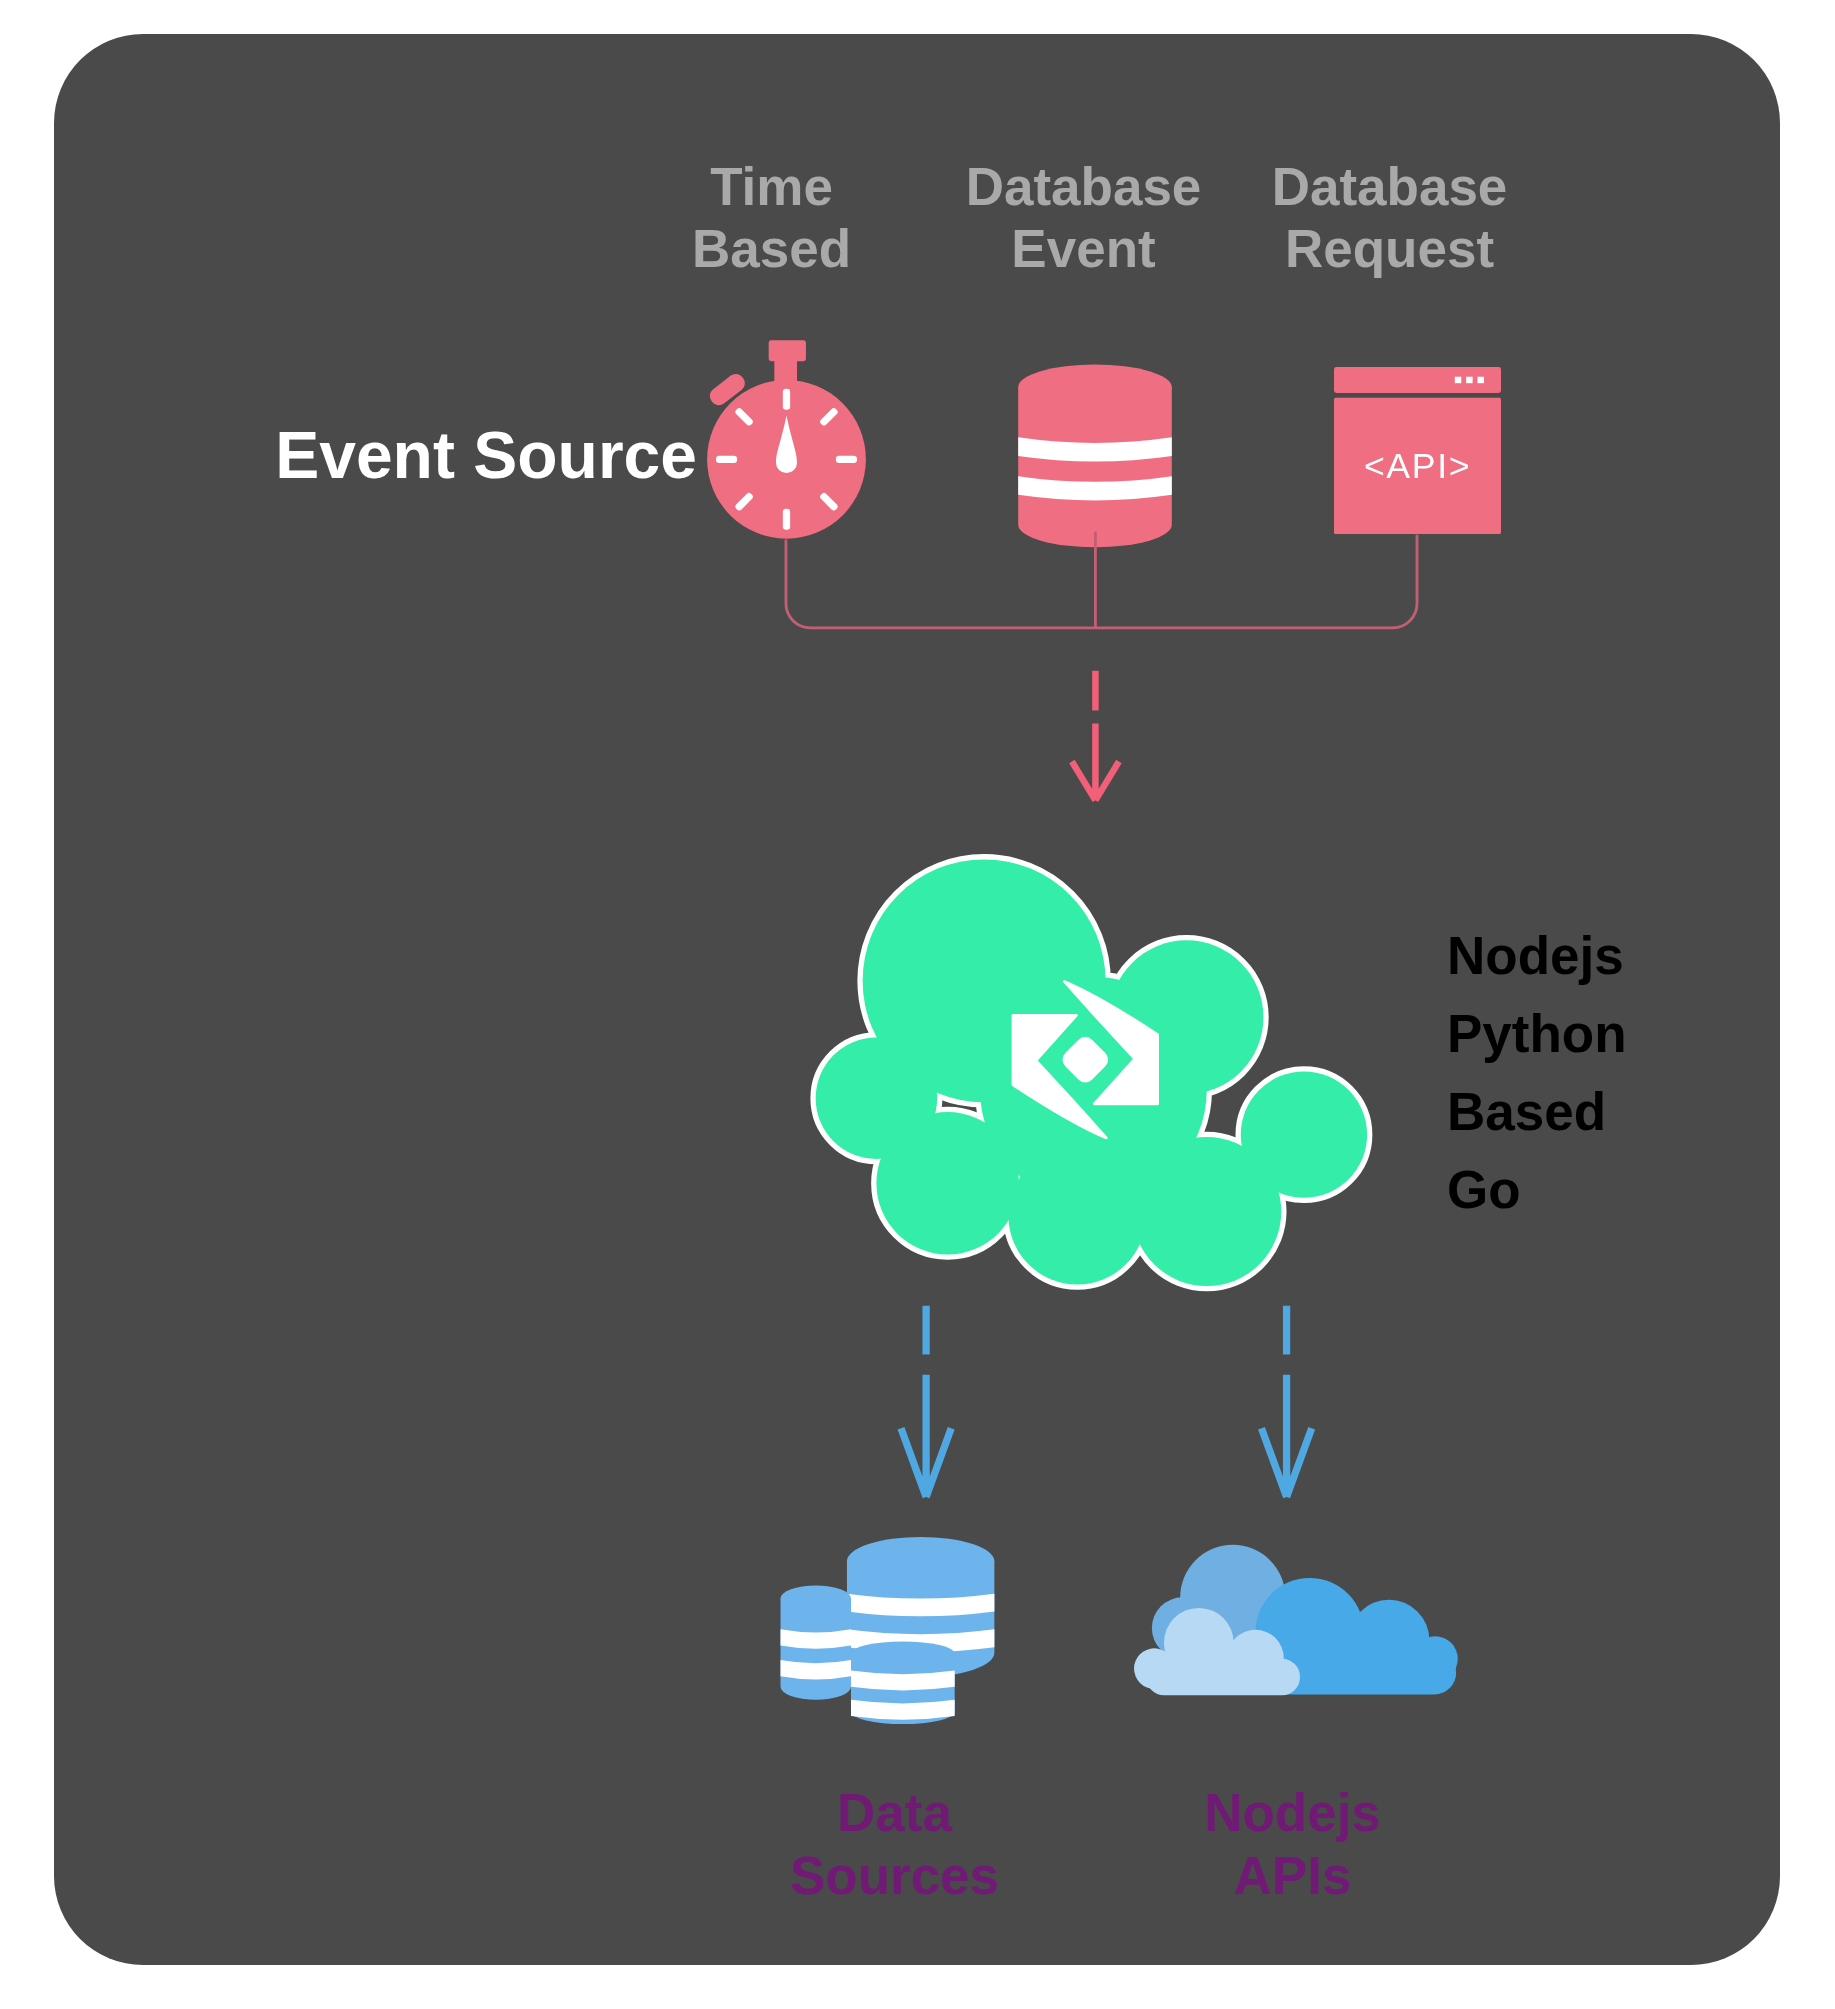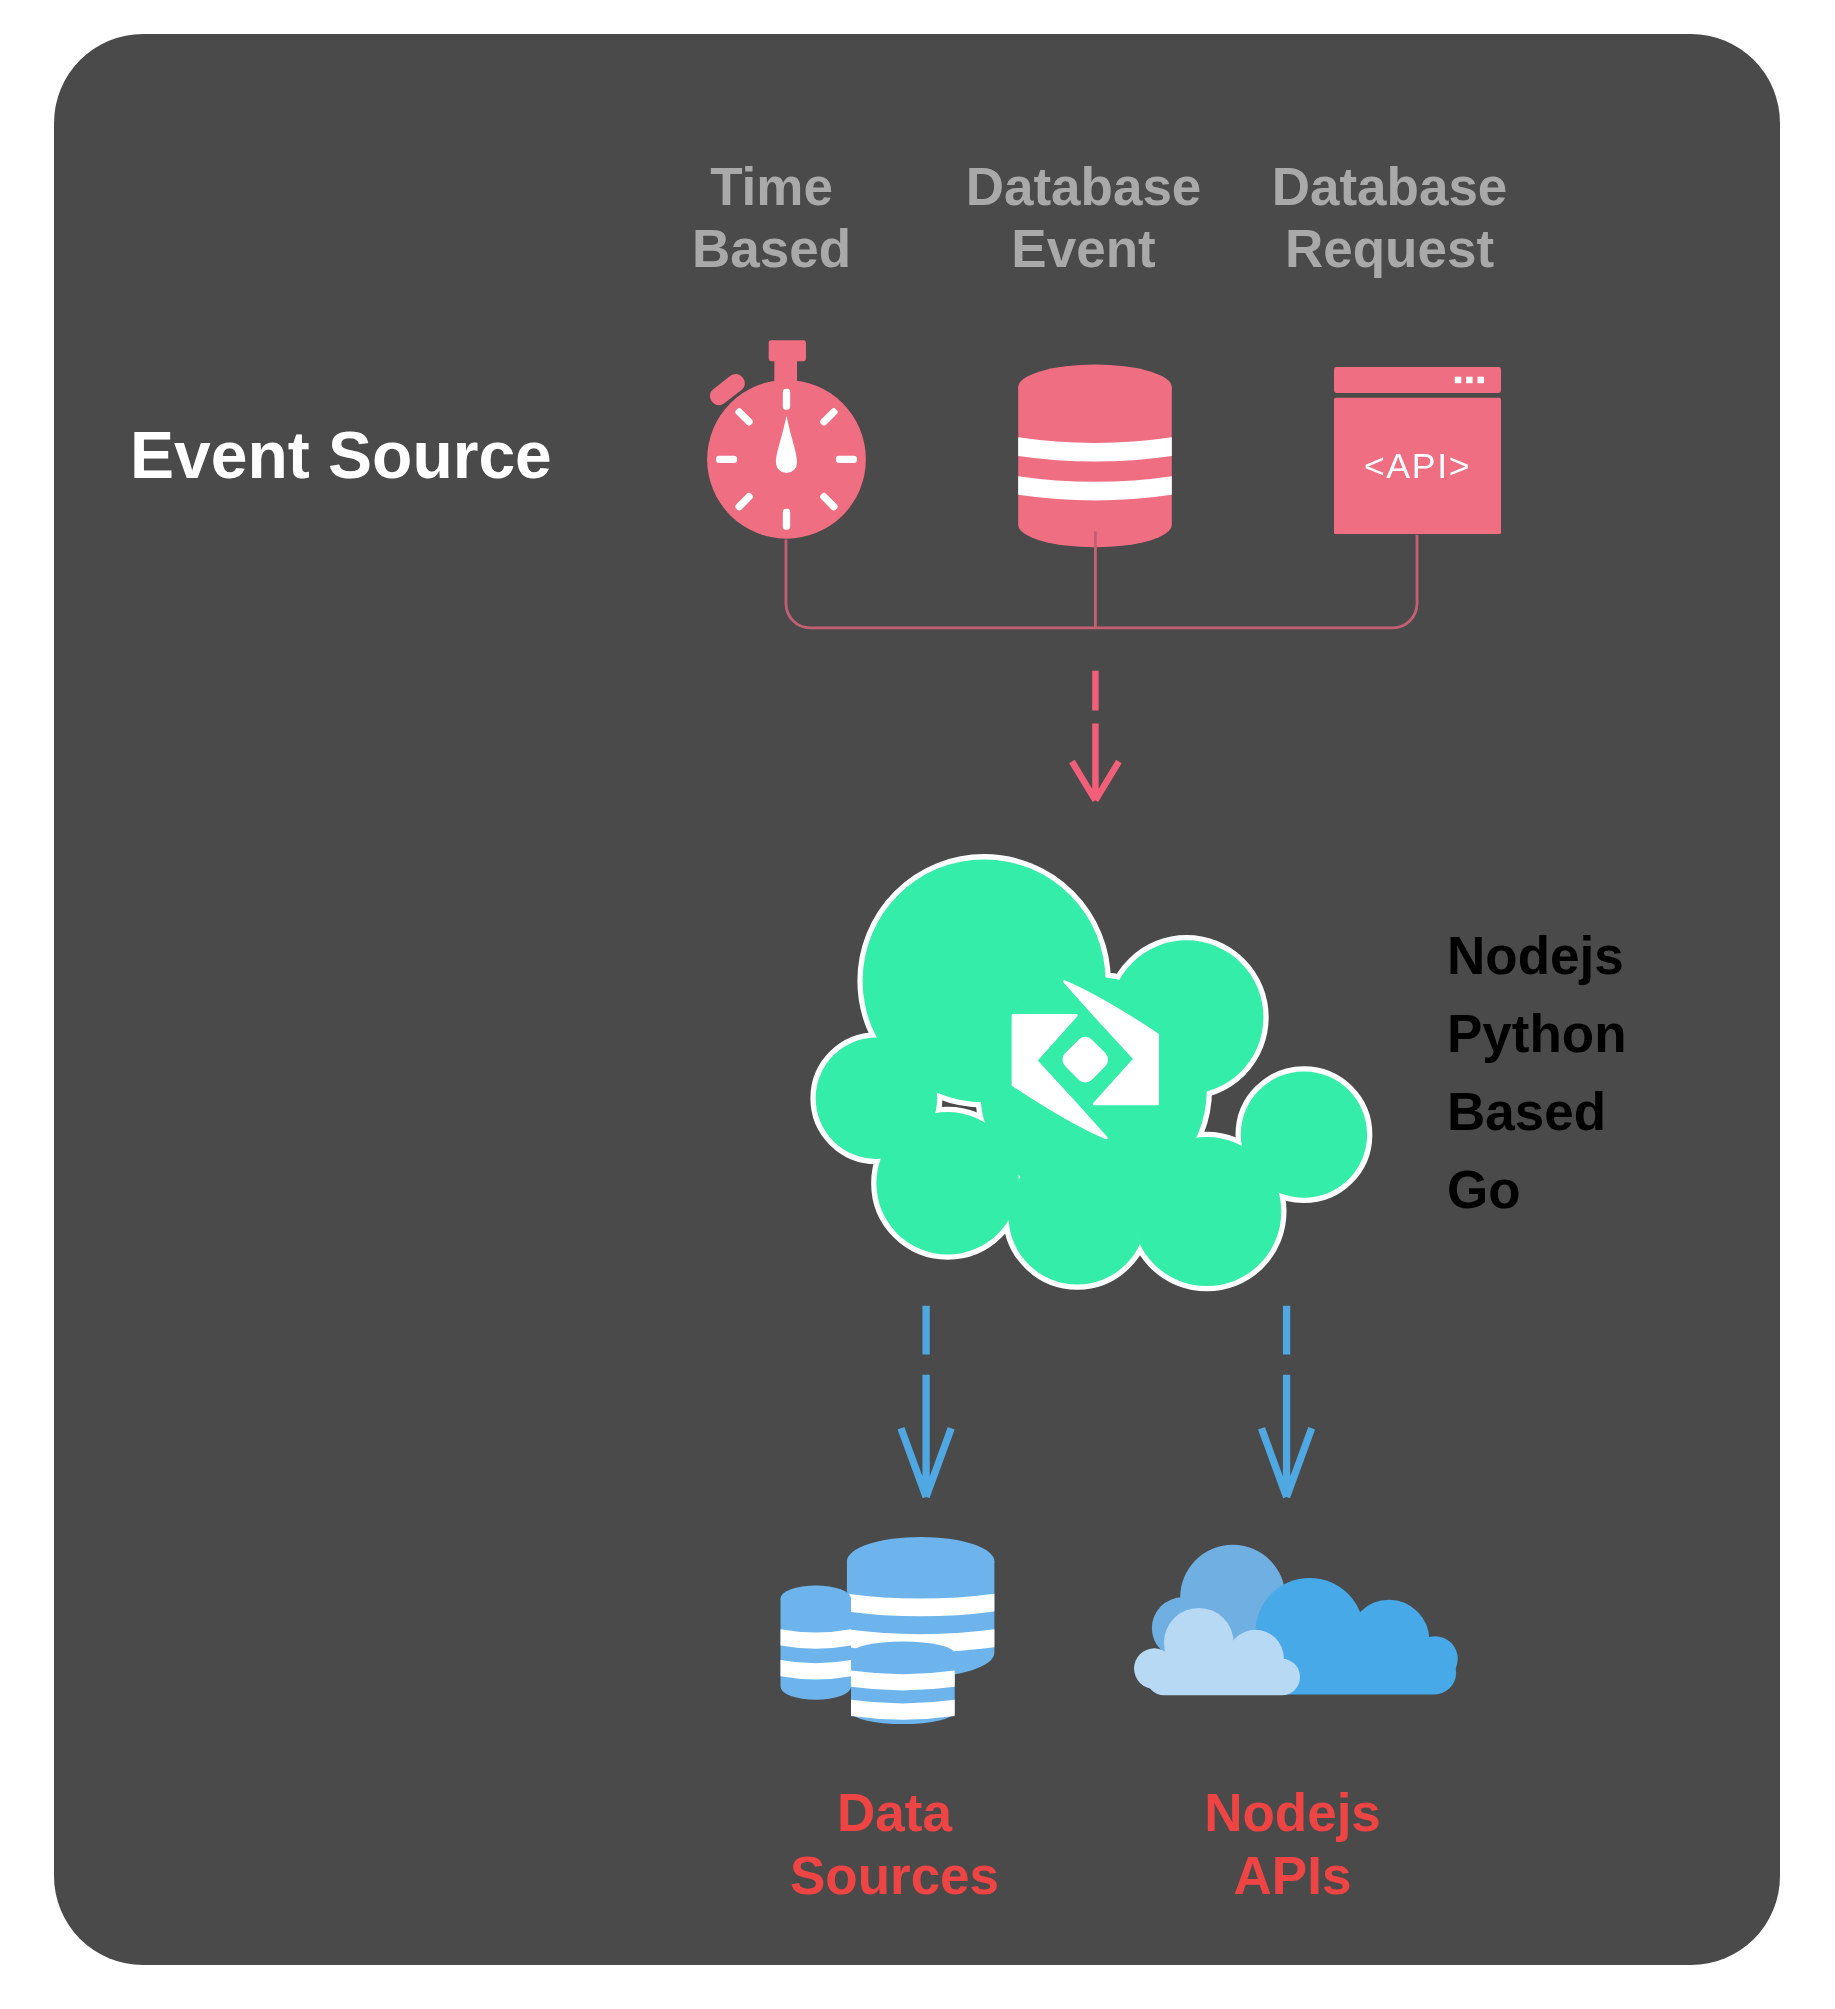--- a/index.html
+++ b/index.html
@@ -6,23 +6,23 @@
     --panel:#4a4a4a; --gray:#a9a9a9; --white:#ffffff;
   }
   html,body{margin:0;padding:0;background:#ffffff;}
   .canvas{position:relative;width:1836px;height:2009px;background:#ffffff;overflow:hidden;
           font-family:"Liberation Sans", sans-serif;}
   .panel{position:absolute;left:54px;top:34px;width:1726px;height:1931px;
          background:var(--panel);border-radius:89px;}
   .label{position:absolute;font-weight:bold;}
   .src-label{width:405px;text-align:center;color:var(--gray);
              font-size:53px;line-height:62px;}
-  .section-label{width:567px;text-align:left;color:var(--white);font-size:66px;line-height:75px;}
+  .section-label{width:567px;text-align:right;color:var(--white);font-size:66px;line-height:75px;}
   .lang-list{color:#000000;font-size:53px;line-height:78px;text-align:left;}
-  .out-label{width:405px;text-align:center;color:#ef4444;font-size:53px;line-height:63px;}
+  .out-label{width:405px;text-align:center;color:#701a75;font-size:53px;line-height:63px;}
   svg{position:absolute;display:block;}
   .api-text{font-family:"Liberation Sans", sans-serif;font-size:44px;letter-spacing:2px;}
 </style>
 </head>
 <body>
 
 <div class="canvas">
 
   <div class="panel"></div>
 

